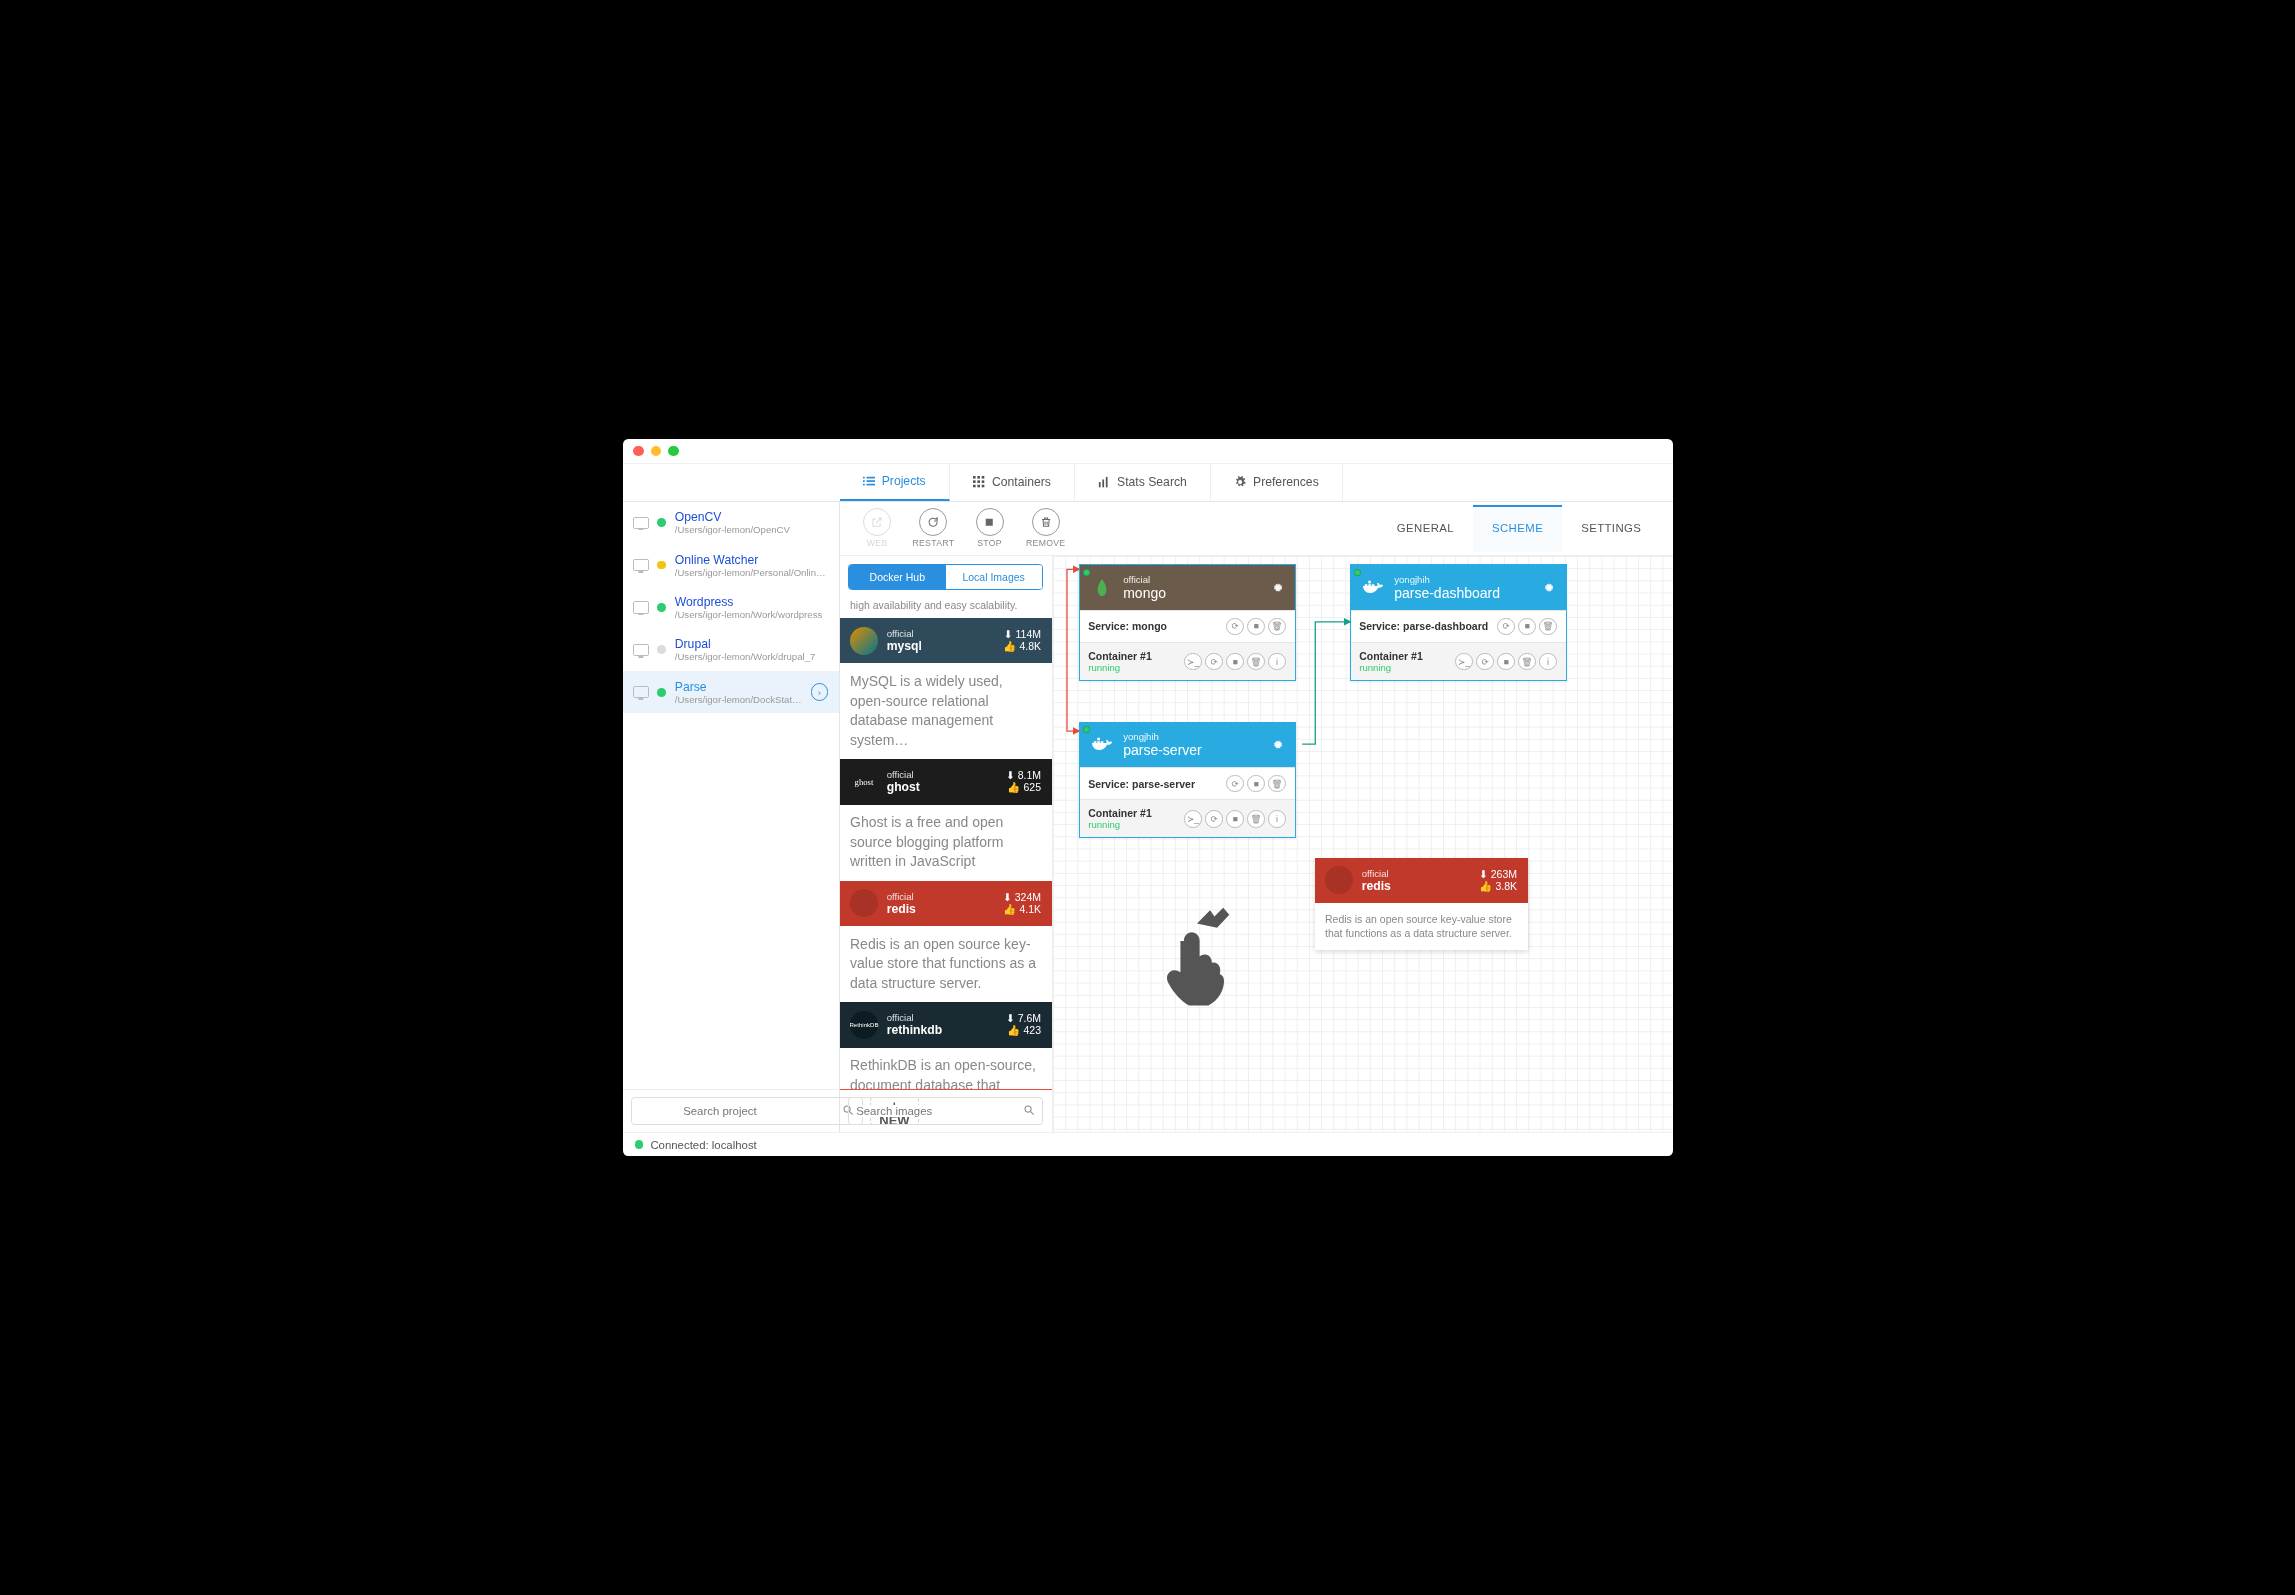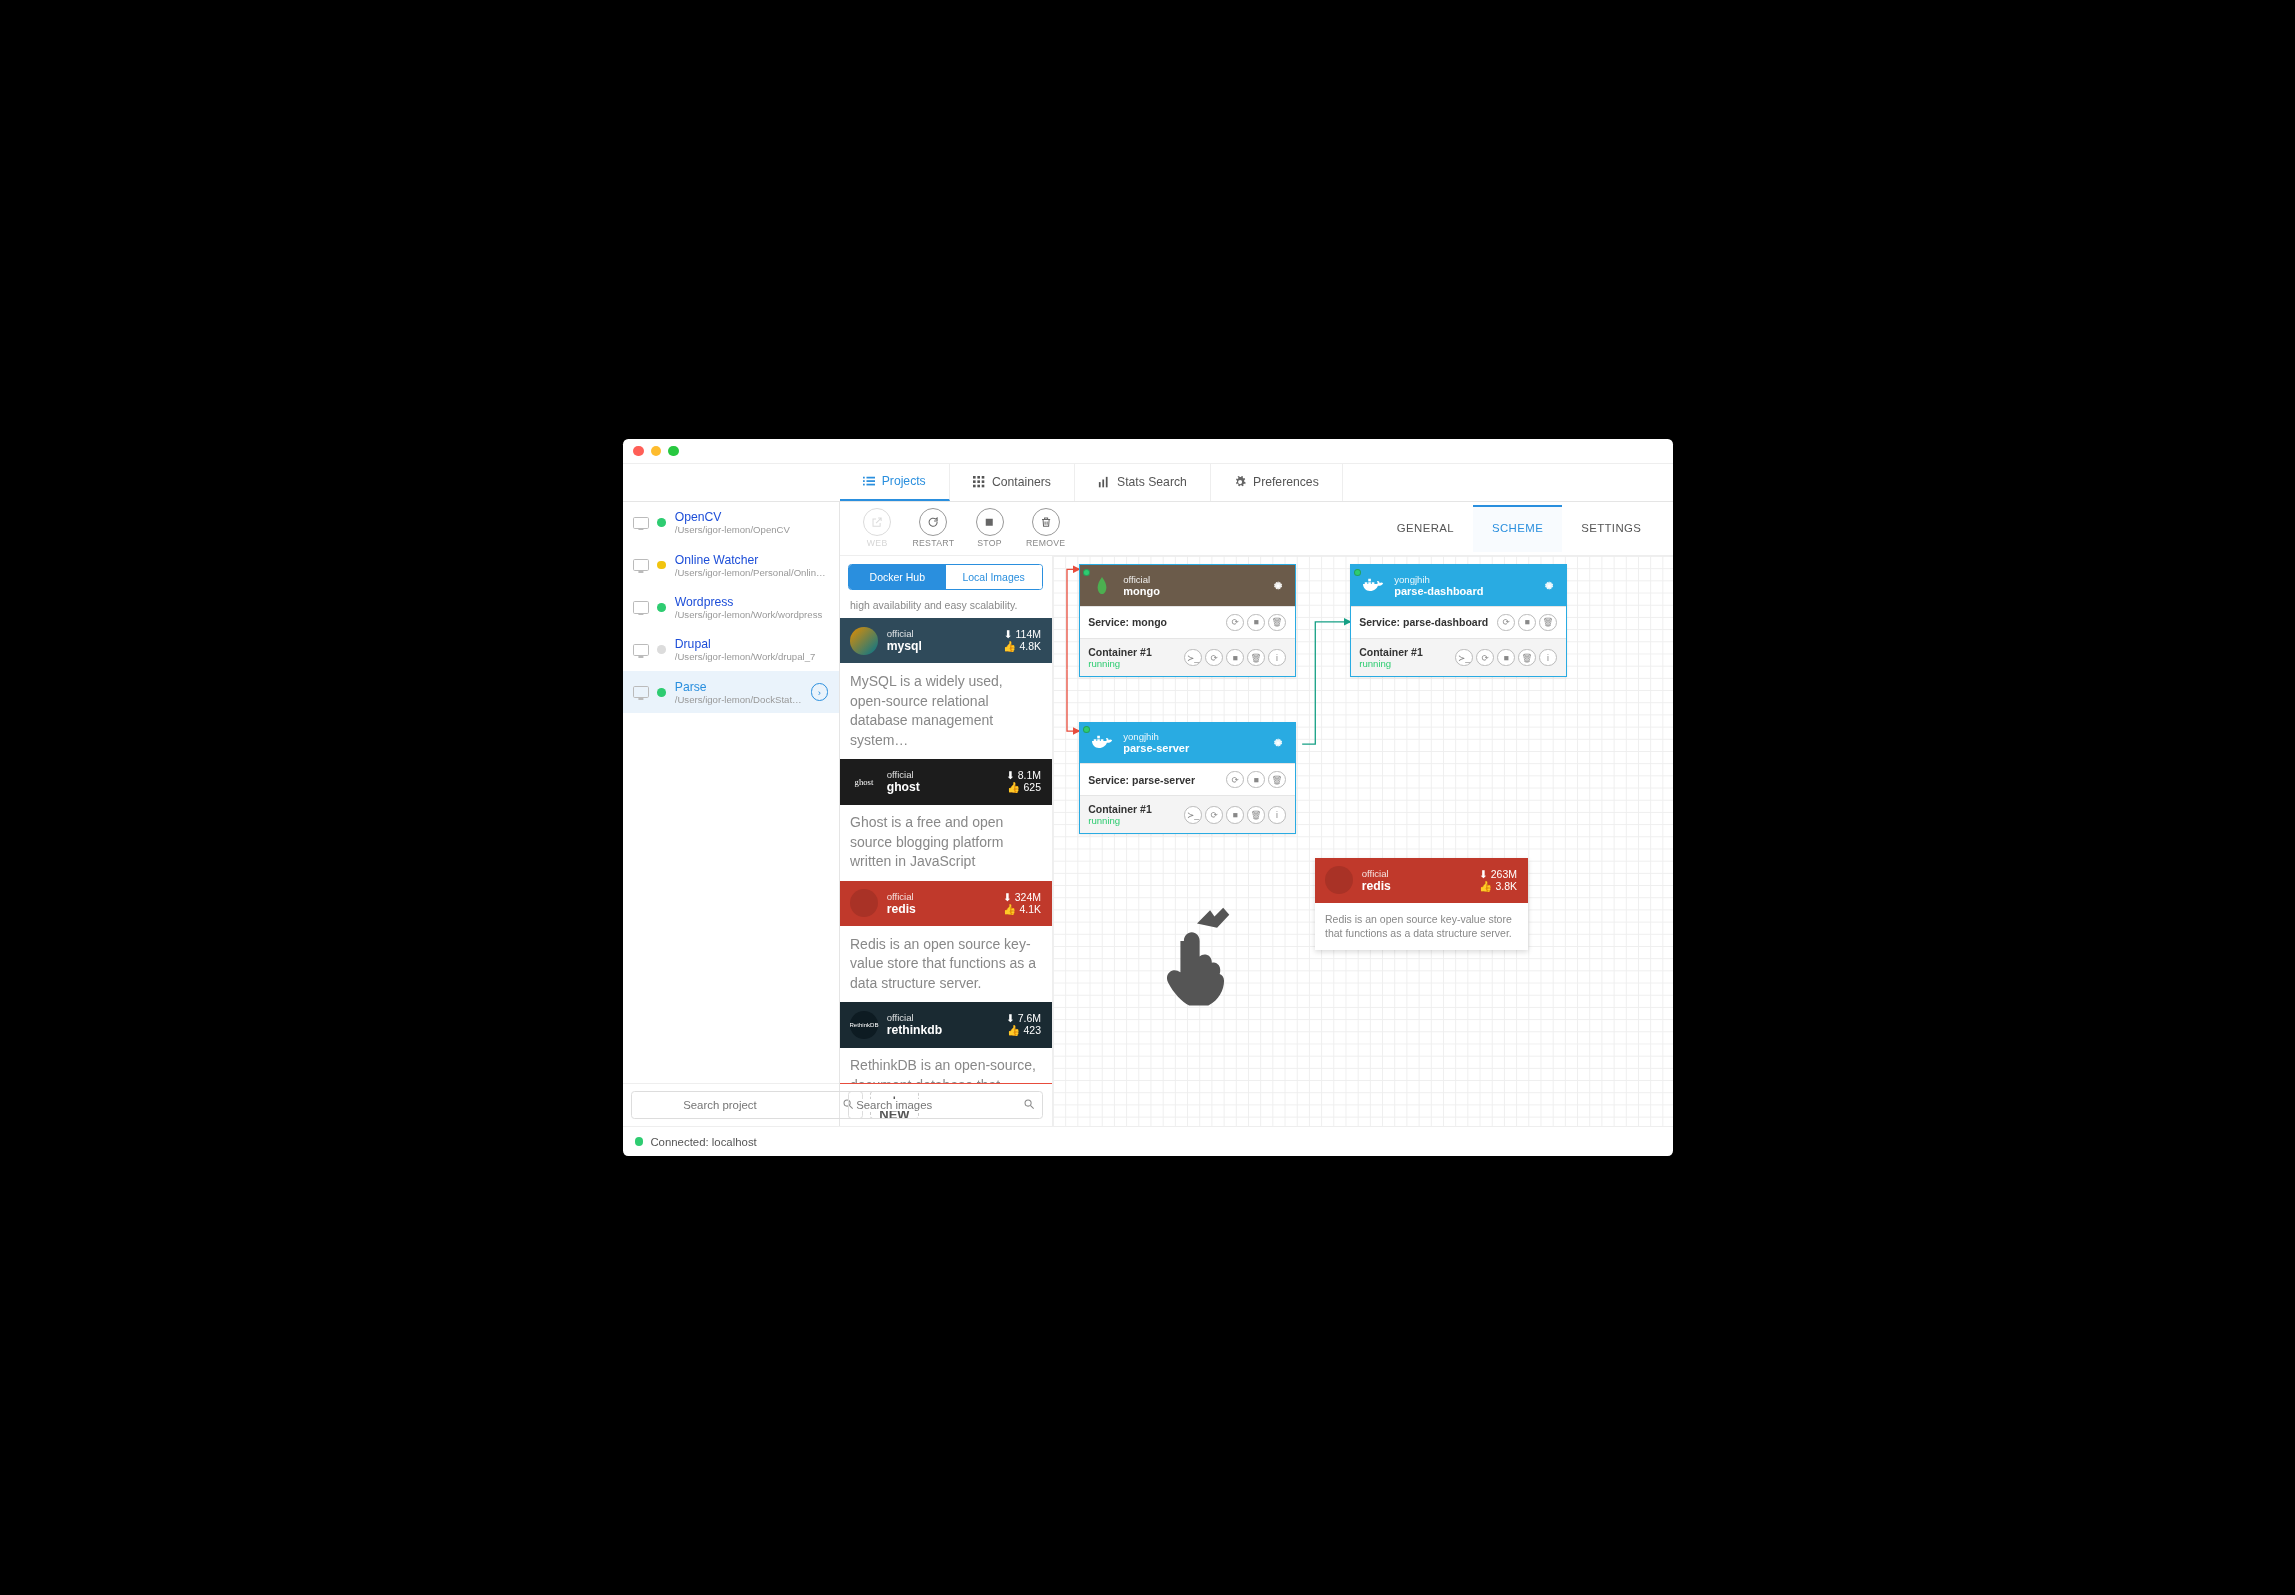--- a/index.html
+++ b/index.html
@@ -65,33 +65,33 @@
 .img-search input { border: none; outline: none; flex: 1; font-size: 11.4px; }
 .canvas { flex: 1; position: relative; overflow: hidden; background-image: linear-gradient(#eee 0.9px, transparent 0.9px), linear-gradient(90deg, #eee 0.9px, transparent 0.9px); background-size: 12.2px 12.2px; }
 .node { position: absolute; width: 217px; background: #fff; border: 0.9px solid #29abe2; box-shadow: 0 0.9px 2.6px rgba(0,0,0,.08); }
 .node-head { padding: 8.7px 10.5px; display: flex; align-items: center; gap: 8.7px; color: #fff; position: relative; }
 .node-head.teal { background: #29abe2; }
 .node-head.brown { background: #6b5b4a; }
 .node-status-dot { position: absolute; top: 3.5px; left: 3.5px; width: 7px; height: 7px; border-radius: 50%; background: #2ecc71; border: 0.9px solid rgba(0,0,0,.2); }
 .node-icon { width: 24.5px; height: 19px; display: flex; align-items: center; justify-content: center; }
 .node-meta { flex: 1; }
 .node-pub { font-size: 9.6px; opacity: .9; }
-.node-name { font-size: 11px; font-weight: 700; }
+.node-name { font-size: 14px; font-weight: 400; }
 .node-gear { width: 12.2px; height: 12.2px; }
 .node-row { display: flex; align-items: center; justify-content: space-between; padding: 7px 8.7px; border-top: 0.9px solid #e5e5e5; font-size: 10.5px; }
 .node-row.alt { background: #f4f4f4; }
 .node-label { color: #333; font-weight: 600; }
 .node-sub { color: #2ecc71; font-size: 9.6px; font-weight: 400; }
 .mini-btns { display: flex; gap: 3.5px; }
 .mini-btn { width: 17.5px; height: 17.5px; border: 0.9px solid #bbb; border-radius: 50%; display: flex; align-items: center; justify-content: center; font-size: 8.7px; color: #888; cursor: pointer; background: #fff; }
 .float-card { position: absolute; width: 213px; background: #fff; box-shadow: 0 1.7px 5.2px rgba(0,0,0,.15); cursor: grab; }
 .float-head { background: #c0392b; padding: 8.7px 10.5px; display: flex; align-items: center; gap: 8.7px; color: #fff; }
 .float-desc { padding: 8.7px 10.5px; font-size: 10.5px; color: #888; line-height: 1.4; }
 .drag-hand { position: absolute; width: 87px; height: 105px; color: #555; }
-.footer { height: 30px; border-top: 0.9px solid #eee; display: flex; align-items: center; padding: 0 12.2px; gap: 7px; font-size: 11.4px; color: #555; }
+.footer { height: 24px; border-top: 0.9px solid #eee; display: flex; align-items: center; padding: 0 12.2px; gap: 7px; font-size: 11.4px; color: #555; }
 .conn-dot { width: 8.7px; height: 8.7px; border-radius: 50%; background: #2ecc71; }
 svg.link-lines { position: absolute; top: 0; left: 0; pointer-events: none; }
 </style>
 </head>
 <body>
 
 <div class="window">
 
   <div class="titlebar">
     <div class="dot red"></div>

